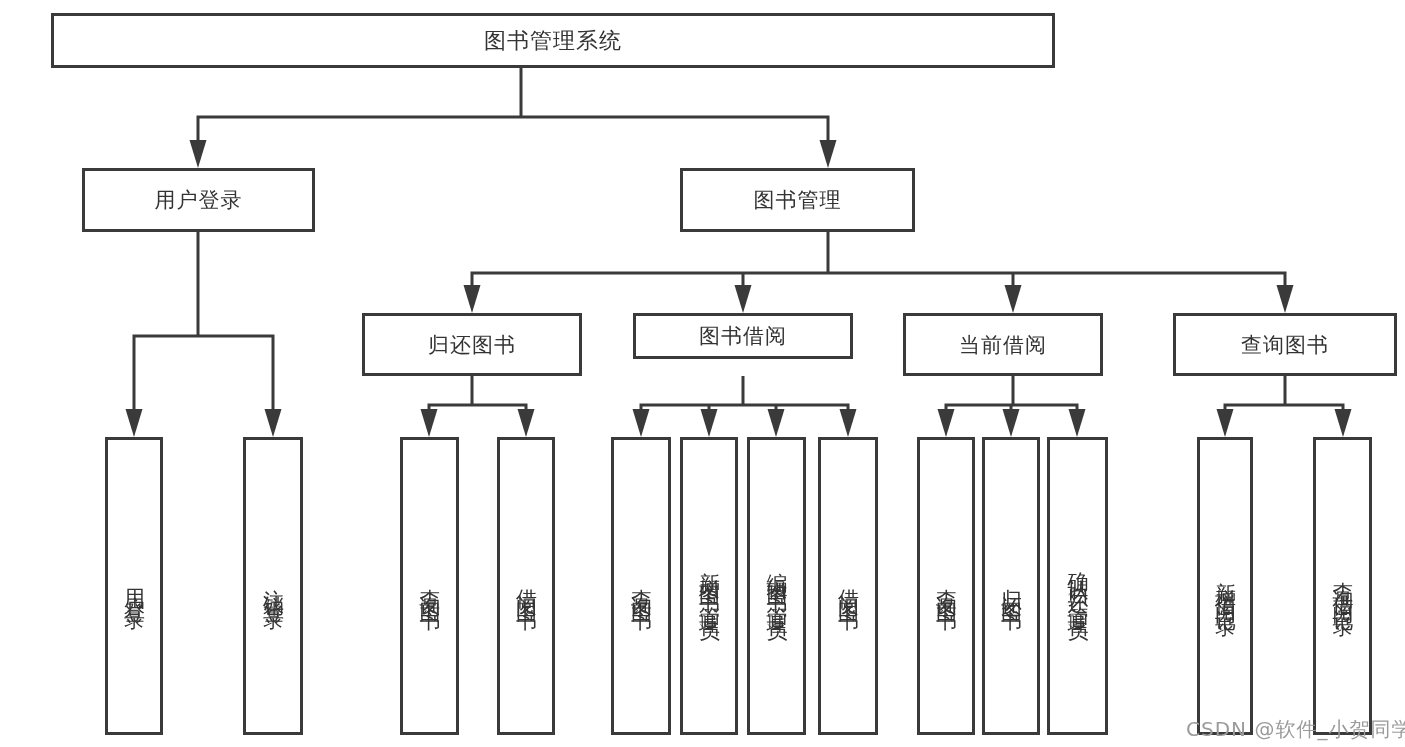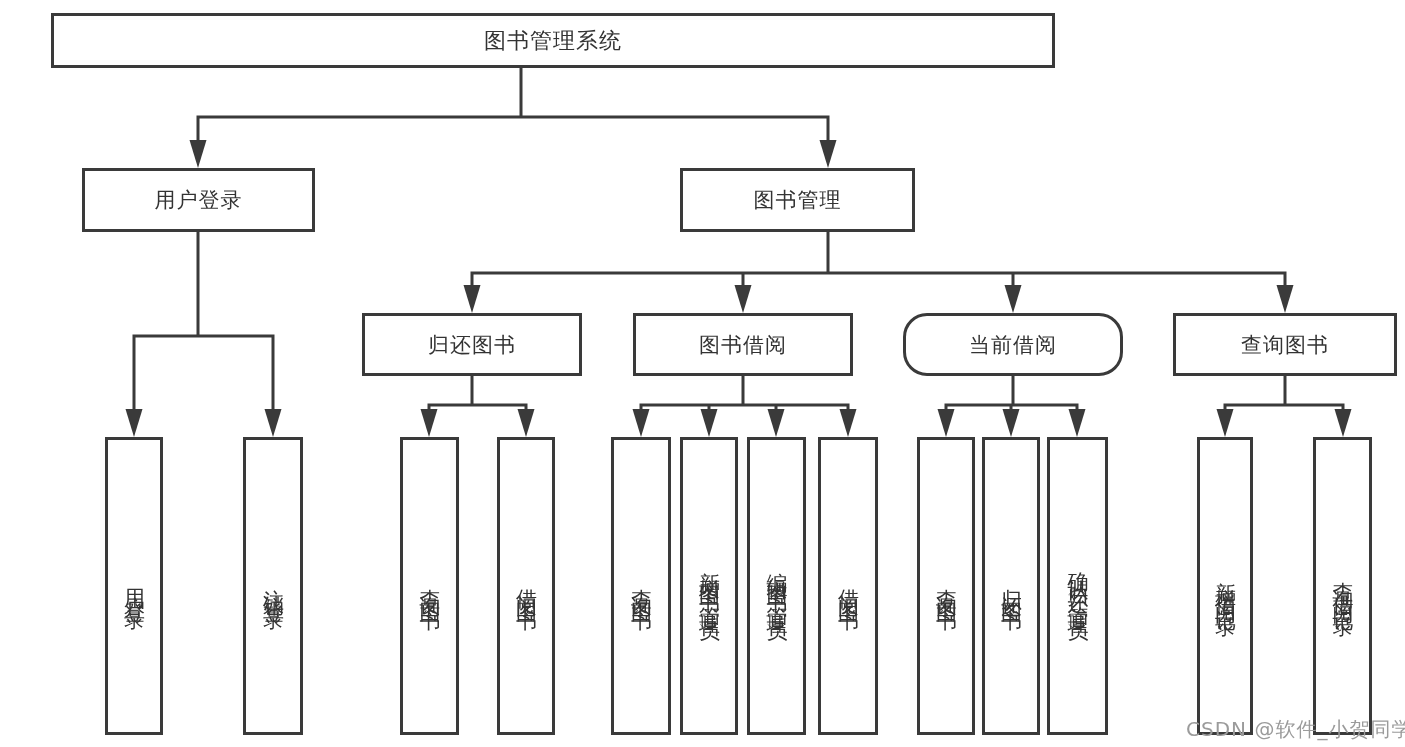--- a/index.html
+++ b/index.html
@@ -117,24 +117,24 @@
   <div class="box" style="left:82px; top:168px; width:233px; height:64px;">
     <span>用户登录</span>
   </div>
   <div class="box" style="left:680px; top:168px; width:235px; height:64px;">
     <span>图书管理</span>
   </div>
 
   <div class="box" style="left:362px; top:313px; width:220px; height:63px;">
     <span>归还图书</span>
   </div>
-  <div class="box" style="left:633px; top:313px; width:220px; height:63px;">
+  <div class="box" style="left:633px; top:313px; width:220px; height:46px;">
     <span>图书借阅</span>
   </div>
-  <div class="box" style="left:903px; top:313px; width:220px; height:63px;border-radius:24px;">
+  <div class="box" style="left:903px; top:313px; width:200px; height:63px;">
     <span>当前借阅</span>
   </div>
   <div class="box" style="left:1173px; top:313px; width:224px; height:63px;">
     <span>查询图书</span>
   </div>
 
   <div class="box leaf" style="left:105px; width:58px;">
     <span>用户登录</span>
   </div>
   <div class="box leaf" style="left:243px; width:60px;">

